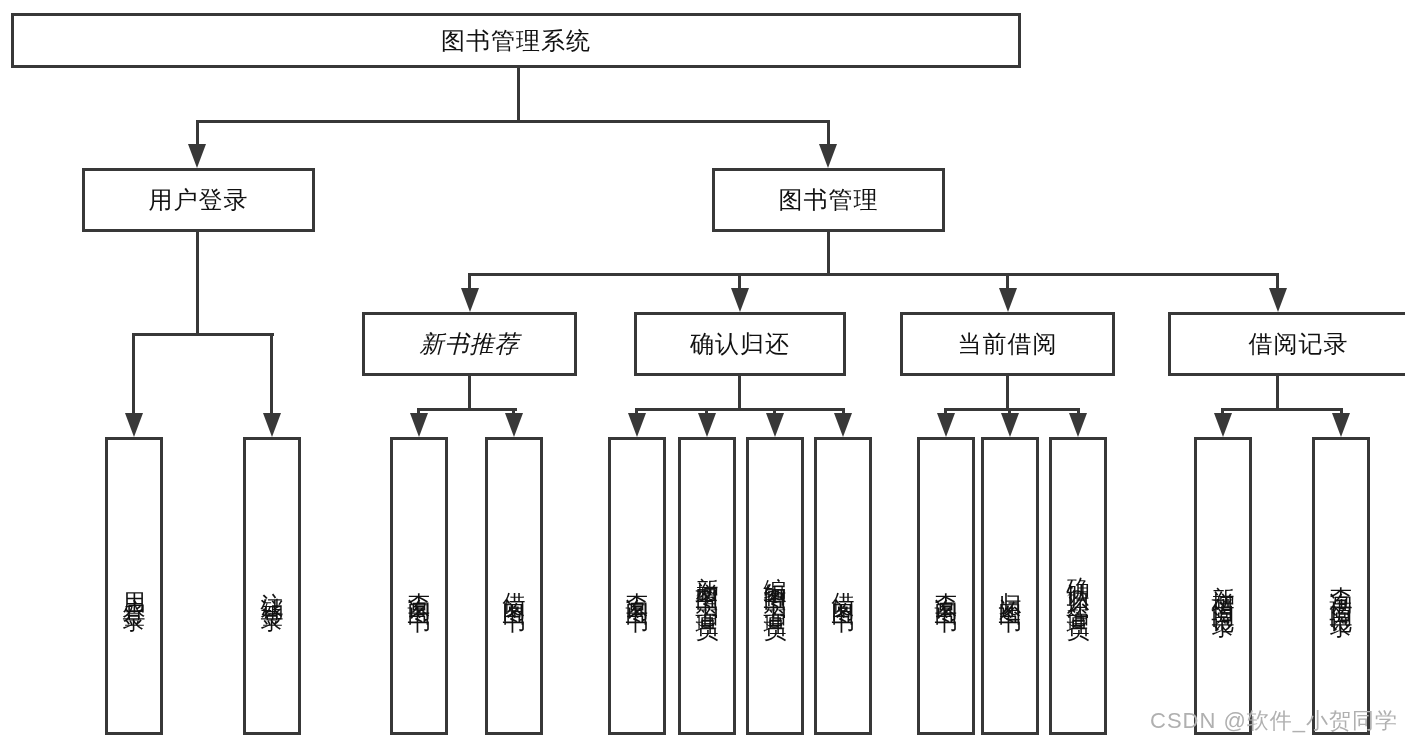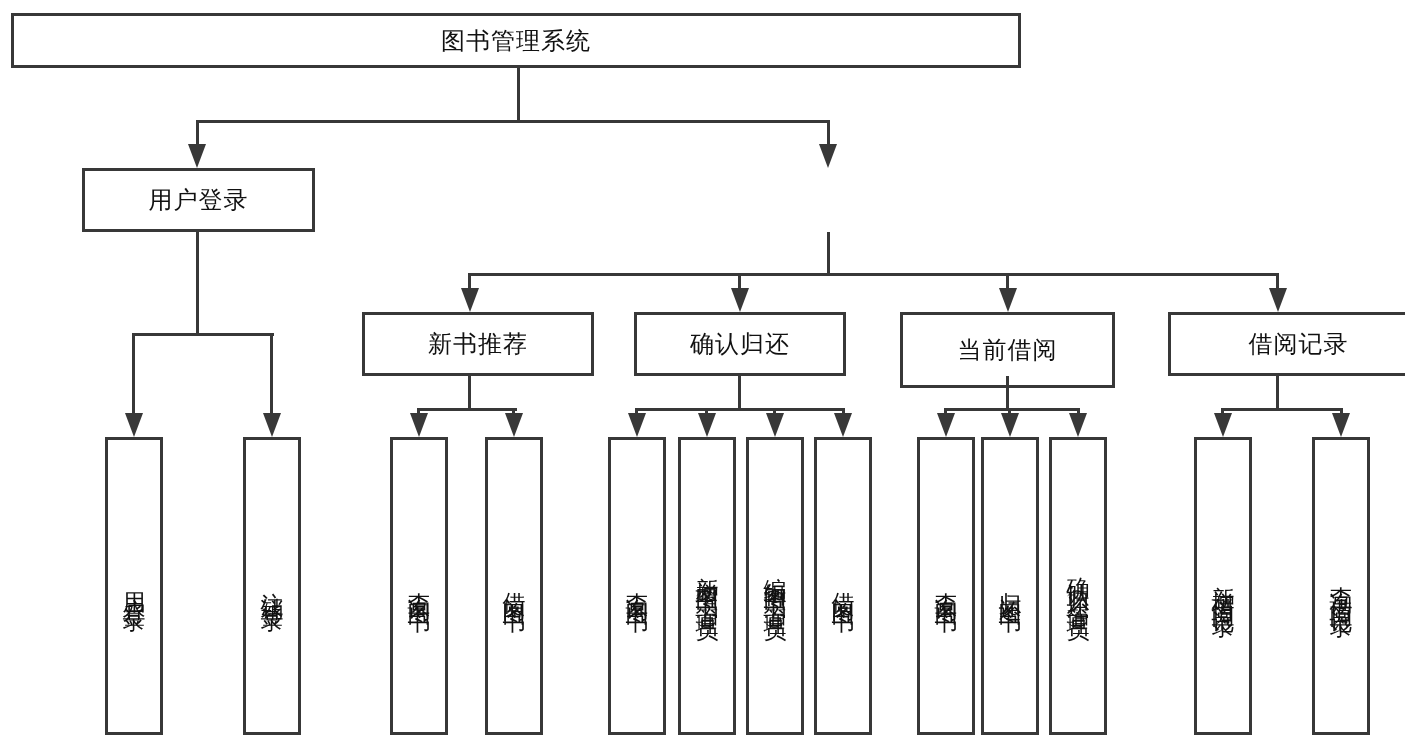--- a/index.html
+++ b/index.html
@@ -33,26 +33,27 @@
 </style>
 </head>
 <body>
 
 <div class="canvas">
 
   <div class="box" style="left:11px; top:13px; width:1010px; height:55px;">图书管理系统</div>
 
   <div class="box" style="left:82px; top:168px; width:233px; height:64px;">用户登录</div>
 
+  <div class="box" style="left:712px; top:168px; width:233px; height:64px;">图书管理</div>
 
-  <div class="box" style="left:362px; top:312px; width:232px; height:64px;">新书推荐</div>
+  <div class="box" style="left:362px; top:312px; width:215px; height:64px;font-style:italic;">新书推荐</div>
 
   <div class="box" style="left:634px; top:312px; width:212px; height:64px;">确认归还</div>
 
-  <div class="box" style="left:900px; top:312px; width:215px; height:76px;text-align:center;">当前借阅</div>
+  <div class="box" style="left:900px; top:312px; width:215px; height:64px;text-align:center;">当前借阅</div>
 
   <div class="box" style="left:1168px; top:312px; width:261px; height:64px;">借阅记录</div>
 
   <div class="box vbox" style="left:105px; top:437px; width:58px; height:298px;">
       <span>用户登录</span>
     </div>
 
   <div class="box vbox" style="left:243px; top:437px; width:58px; height:298px;">
       <span>注销登录</span>
     </div>
@@ -153,14 +154,15 @@
   <div class="vl" style="left:1077px; top:408px; height:10px;"></div>
   <div class="ah" style="left:1069px; top:413px;"></div>
 
   <div class="vl" style="left:1276px; top:376px; height:35px;"></div>
   <div class="hl" style="left:1221px; top:408px; width:121px;"></div>
   <div class="vl" style="left:1221px; top:408px; height:10px;"></div>
   <div class="ah" style="left:1214px; top:413px;"></div>
   <div class="vl" style="left:1340px; top:408px; height:10px;"></div>
   <div class="ah" style="left:1332px; top:413px;"></div>
 
+  <div class="watermark">CSDN @软件_小贺同学</div>
 
 </div>
 
 </body></html>

